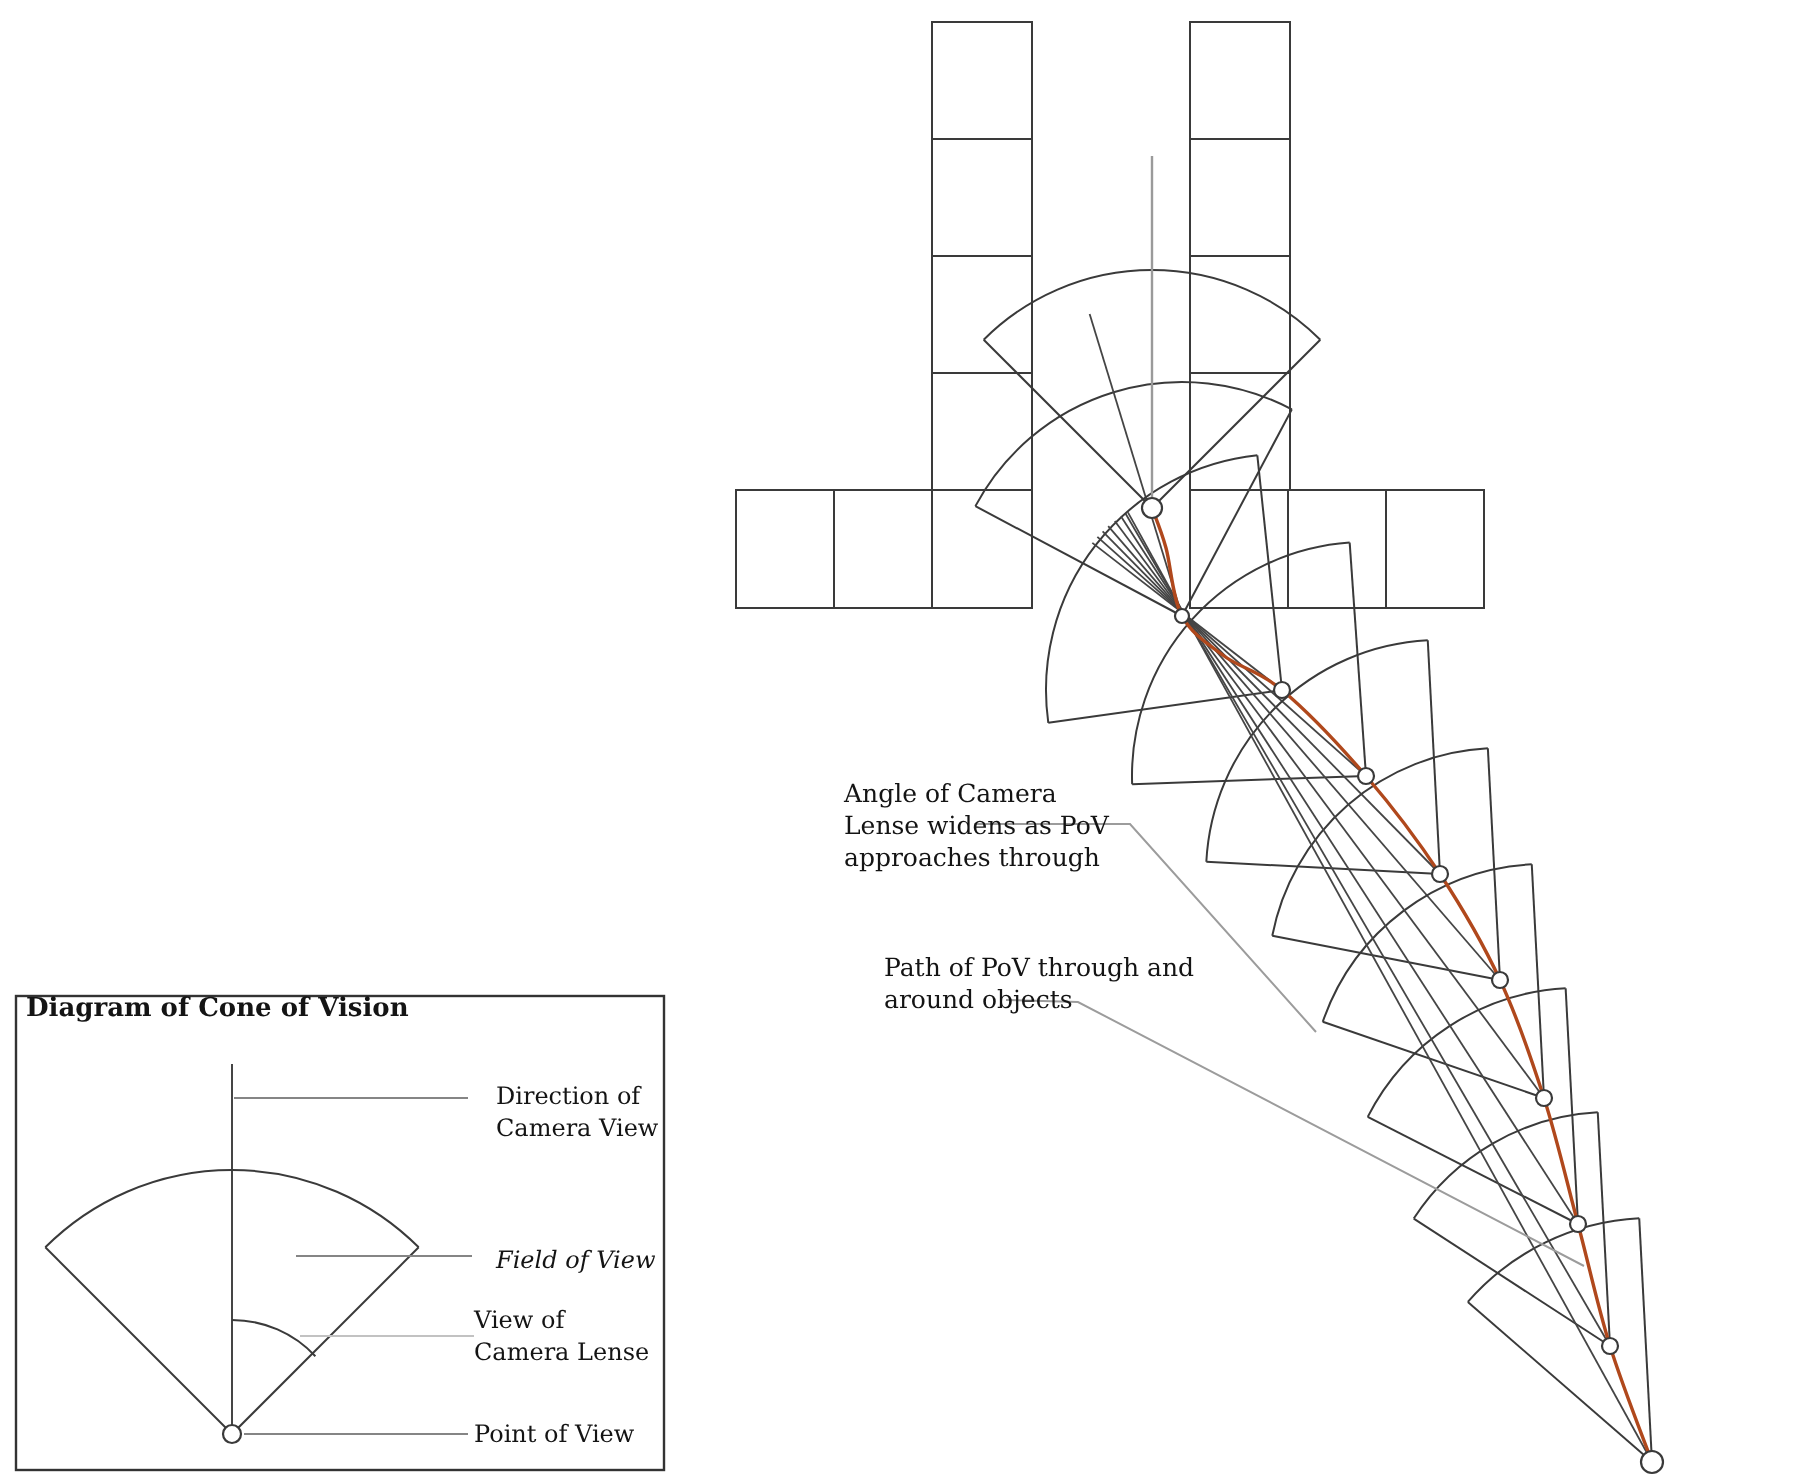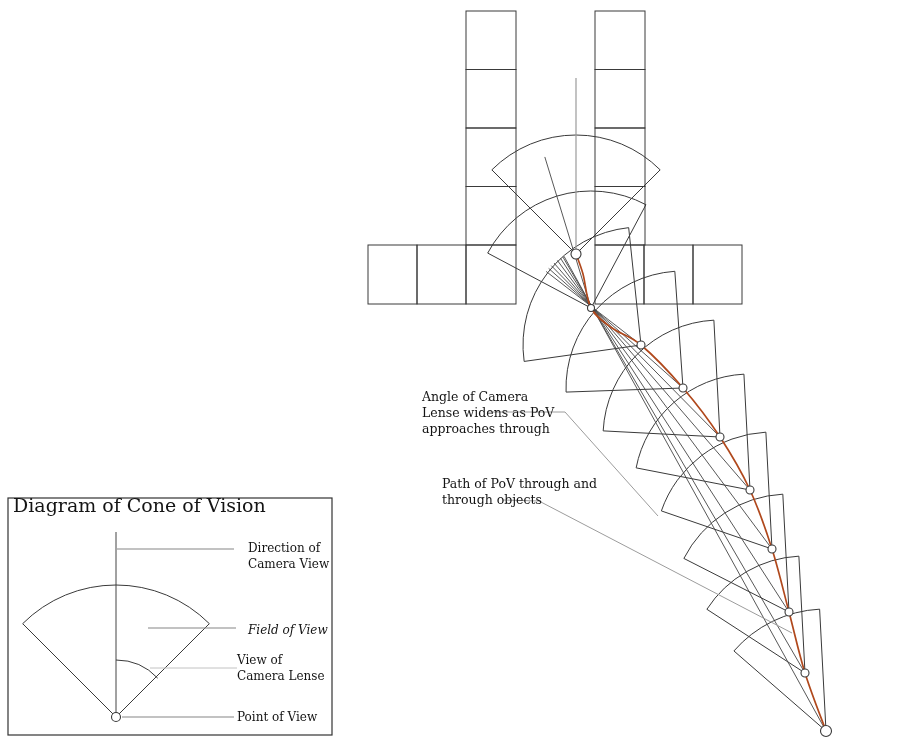--- a/index.html
+++ b/index.html
@@ -3,21 +3,21 @@
 <meta charset="utf-8">
 <style>
   html,body{margin:0;padding:0;background:#ffffff;}
   #canvas{position:relative;width:905px;height:739px;background:#ffffff;overflow:hidden;
           font-family:"DejaVu Serif","Liberation Serif",serif;}
   #diagram-svg{position:absolute;left:0;top:0;}
   .txt{position:absolute;color:#141414;white-space:nowrap;}
   .txt span{display:block;}
   .anno{font-size:12.5px;line-height:16px;}
   .legend-label{font-size:12px;line-height:16px;}
-  .legend-title{font-size:19px;line-height:16px;}
+  .legend-title{font-size:13px;line-height:16px;font-weight:bold;}
   .anno-lens{left:422px;top:389px;}
   .anno-path{left:422px;top:476px;margin-left:20px;}
   .lbl-title{left:13px;top:497px;}
   .lbl-direction{left:248px;top:540px;}
   .lbl-field{left:248px;top:622px;font-style:italic;}
   .lbl-angle{left:237px;top:652px;}
   .lbl-point{left:237px;top:709px;text-align:right;}
 </style>
 </head>
 <body>
@@ -106,21 +106,21 @@
     </svg>
 
   <div class="txt anno anno-lens">
     <span>Angle of Camera</span>
     <span>Lense widens as PoV</span>
     <span>approaches through</span>
   </div>
 
   <div class="txt anno anno-path">
     <span>Path of PoV through and</span>
-    <span>through objects</span>
+    <span>around objects</span>
   </div>
 
   <div class="txt legend-title lbl-title">Diagram of Cone of Vision</div>
 
   <div class="txt legend-label lbl-direction">
     <span>Direction of</span>
     <span>Camera View</span>
   </div>
 
   <div class="txt legend-label lbl-field">

